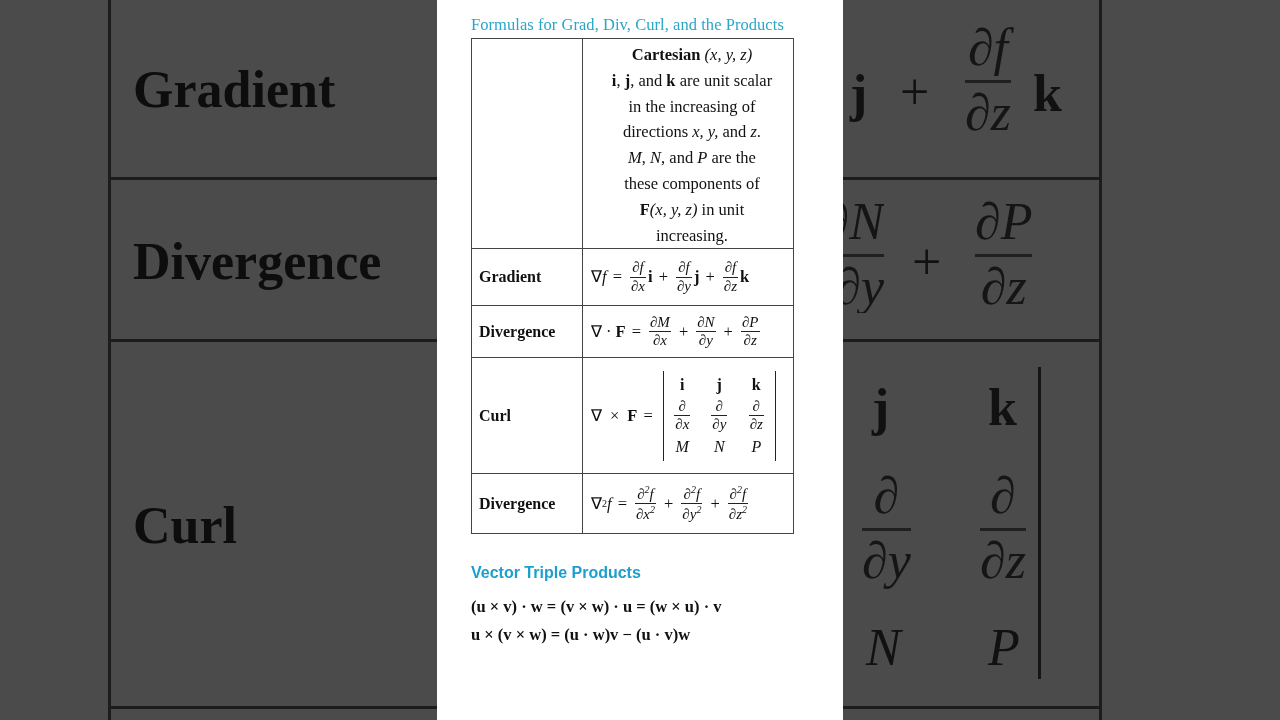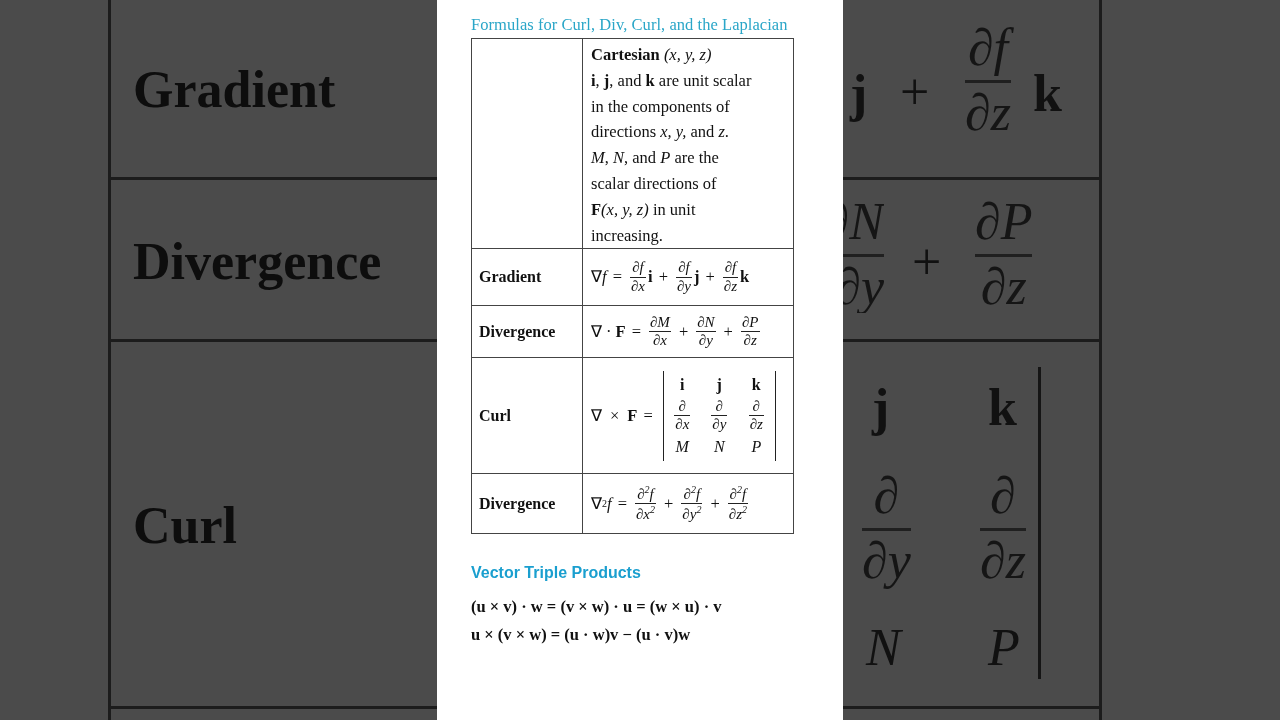--- a/index.html
+++ b/index.html
@@ -18,21 +18,21 @@
 
   
   .panel { position:absolute; left:437px; top:0; width:406px; height:720px; background:#fff; }
   .title { position:absolute; left:34px; top:15px; font-size:16.5px; color:#2aa6c8; white-space:nowrap; letter-spacing:0.05px; }
 
   table.ft { position:absolute; left:34px; top:38px; border-collapse:collapse; font-size:16px; }
   table.ft td { border:1.5px solid #444; padding:0; vertical-align:middle; }
   td.lab { width:103px; font-weight:bold; padding-left:7px !important; }
   td.frm { width:202px; padding-left:8px !important; }
 
-  .intro { padding:3px 0 0 0; line-height:25.8px; font-size:16.5px; }
+  .intro { padding:3px 0 0 0; line-height:25.8px; font-size:16.5px;text-align:center; }
   .intro b { font-weight:bold; }
   .intro i { font-style:italic; }
 
   .eq { display:flex; align-items:center; font-size:16.5px; white-space:nowrap; }
   .eq i { font-style:italic; }
   .eq b { font-weight:bold; }
   .op { margin:0 6px; }
   .frac { display:inline-flex; flex-direction:column; align-items:center; font-size:15px; line-height:1.05; margin:0 2px; }
   .frac .n, .frac .d { font-style:italic; padding:0 1px; }
   .frac .bar { height:1px; background:#222; align-self:stretch; margin:1px 0 1px; }
@@ -92,34 +92,34 @@
     <span>∂</span>
     <span class="bar"></span>
     <span>∂z</span>
   </div>
   <div class="bg-math" style="left:866px; top:622px;"><i>N</i></div>
   <div class="bg-math" style="left:988px; top:622px;"><i>P</i></div>
   <div class="bg-detbar" style="left:1038px; top:367px; height:312px;"></div>
 </div>
 
 <div class="panel">
-  <div class="title">Formulas for Curl, Div, Curl, and the Laplacian</div>
+  <div class="title">Formulas for Grad, Div, Curl, and the Products</div>
 
   <table class="ft">
     <tbody>
         <tr style="height:207px">
       <td class="lab"></td>
       <td class="frm" style="vertical-align:top">
         <div class="intro">
           <div><b>Cartesian</b> <i>(x, y, z)</i></div>
           <div><b>i</b><span>, </span><b>j</b><span>, and </span><b>k</b><span> are unit scalar</span></div>
-          <div>in the components of</div>
+          <div>in the increasing of</div>
           <div><span>directions </span><i>x, y,</i><span> and </span><i>z</i><span>.</span></div>
           <div><i>M</i>, <i>N</i><span>, and </span><i>P</i><span> are the</span></div>
-          <div>scalar directions of</div>
+          <div>these components of</div>
           <div><b>F</b><i>(x, y, z)</i><span> in unit</span></div>
           <div>increasing.</div>
         </div>
       </td>
     </tr>
 
     <tr style="height:57px">
       <td class="lab">Gradient</td>
       <td class="frm">
         <div class="eq">

